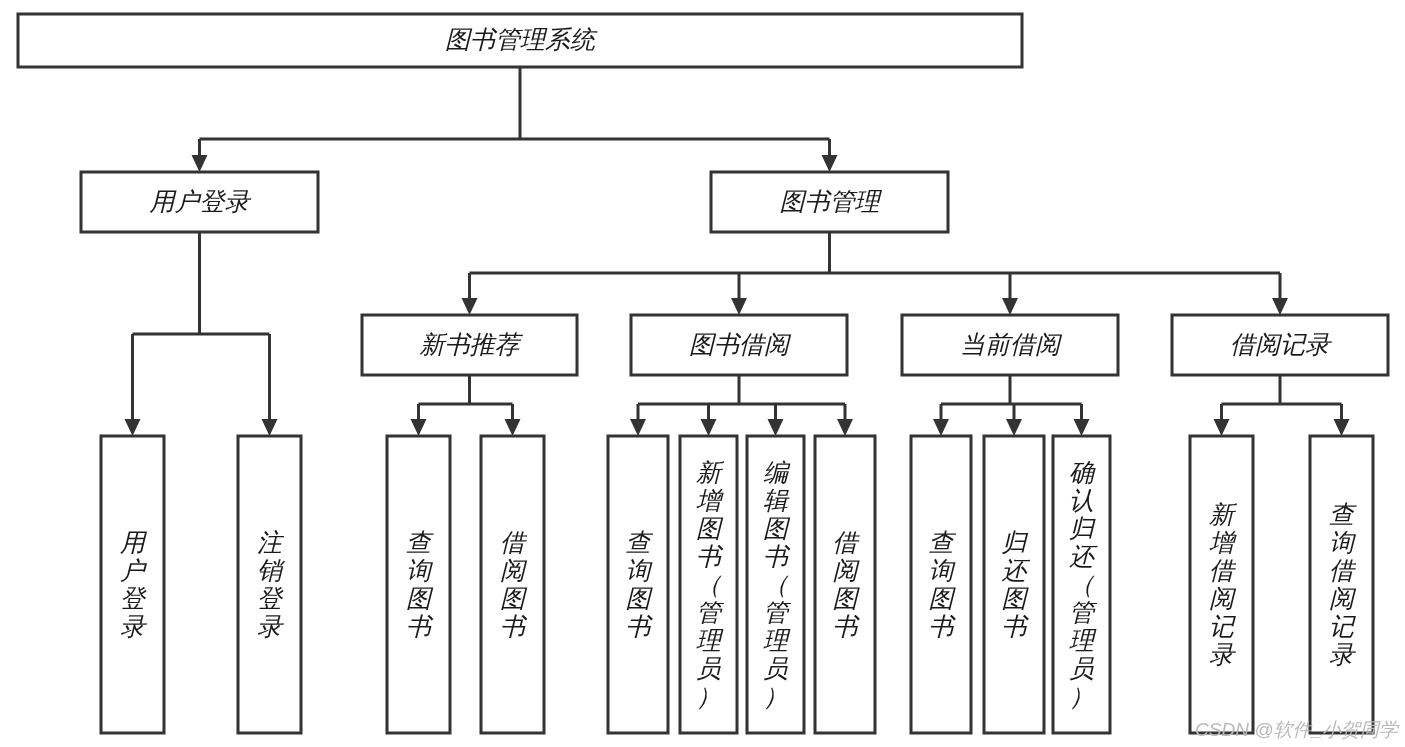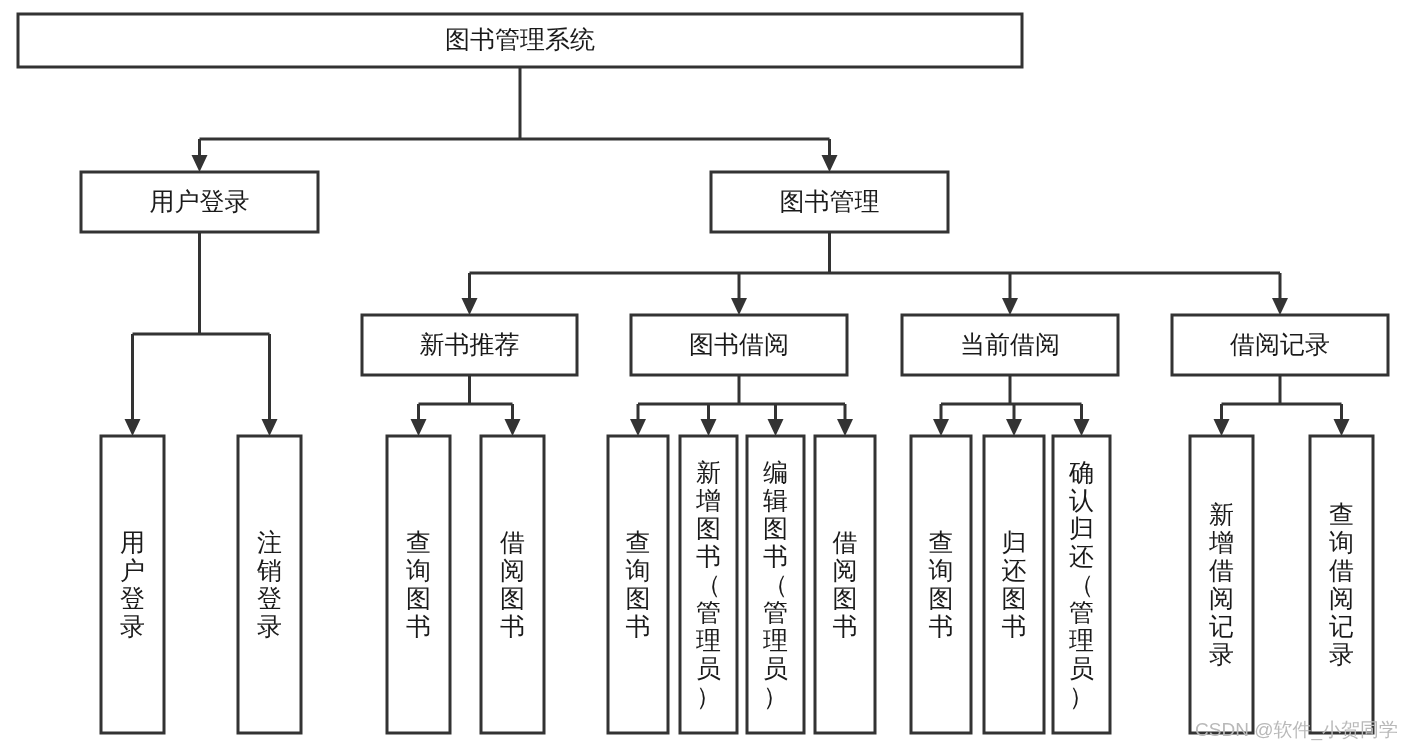--- a/index.html
+++ b/index.html
@@ -9,20 +9,21 @@
   }
   body {
     font-family: "Liberation Sans", "DejaVu Sans", sans-serif;
   }
   #stage {
     position: relative;
     width: 1405px;
     height: 747px;
     background: #ffffff;
     overflow: hidden;
+    font-style: italic;
   }
   svg#diagram {
     position: absolute;
     left: 0;
     top: 0;
     width: 1405px;
     height: 747px;
   }
   .node-rect {
     fill: #ffffff;

